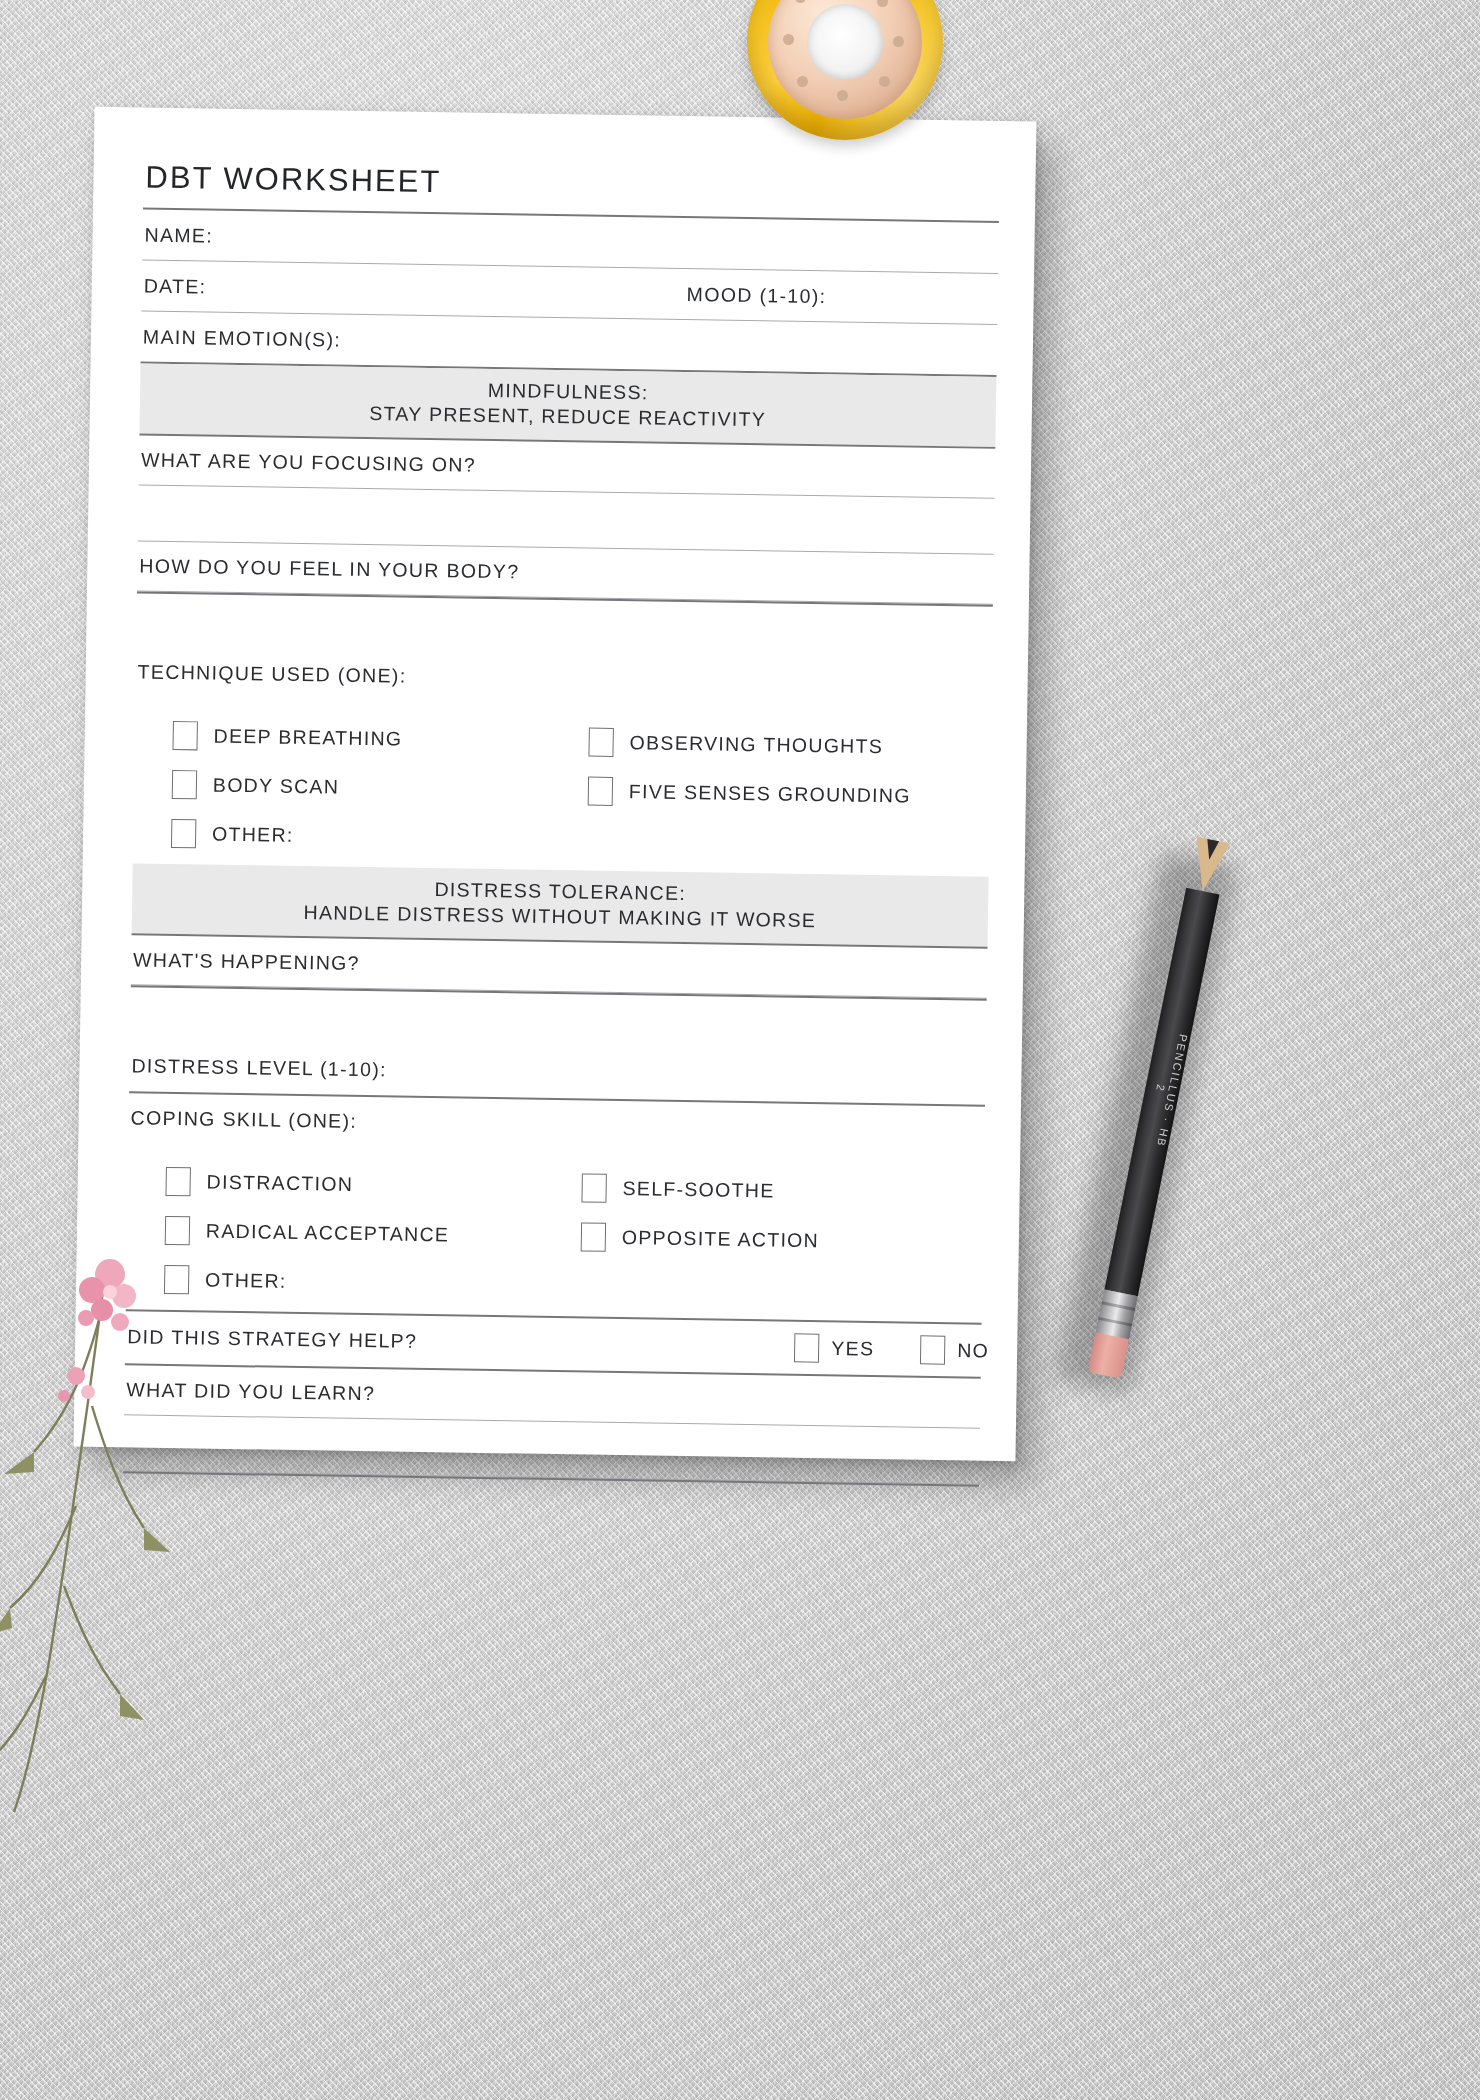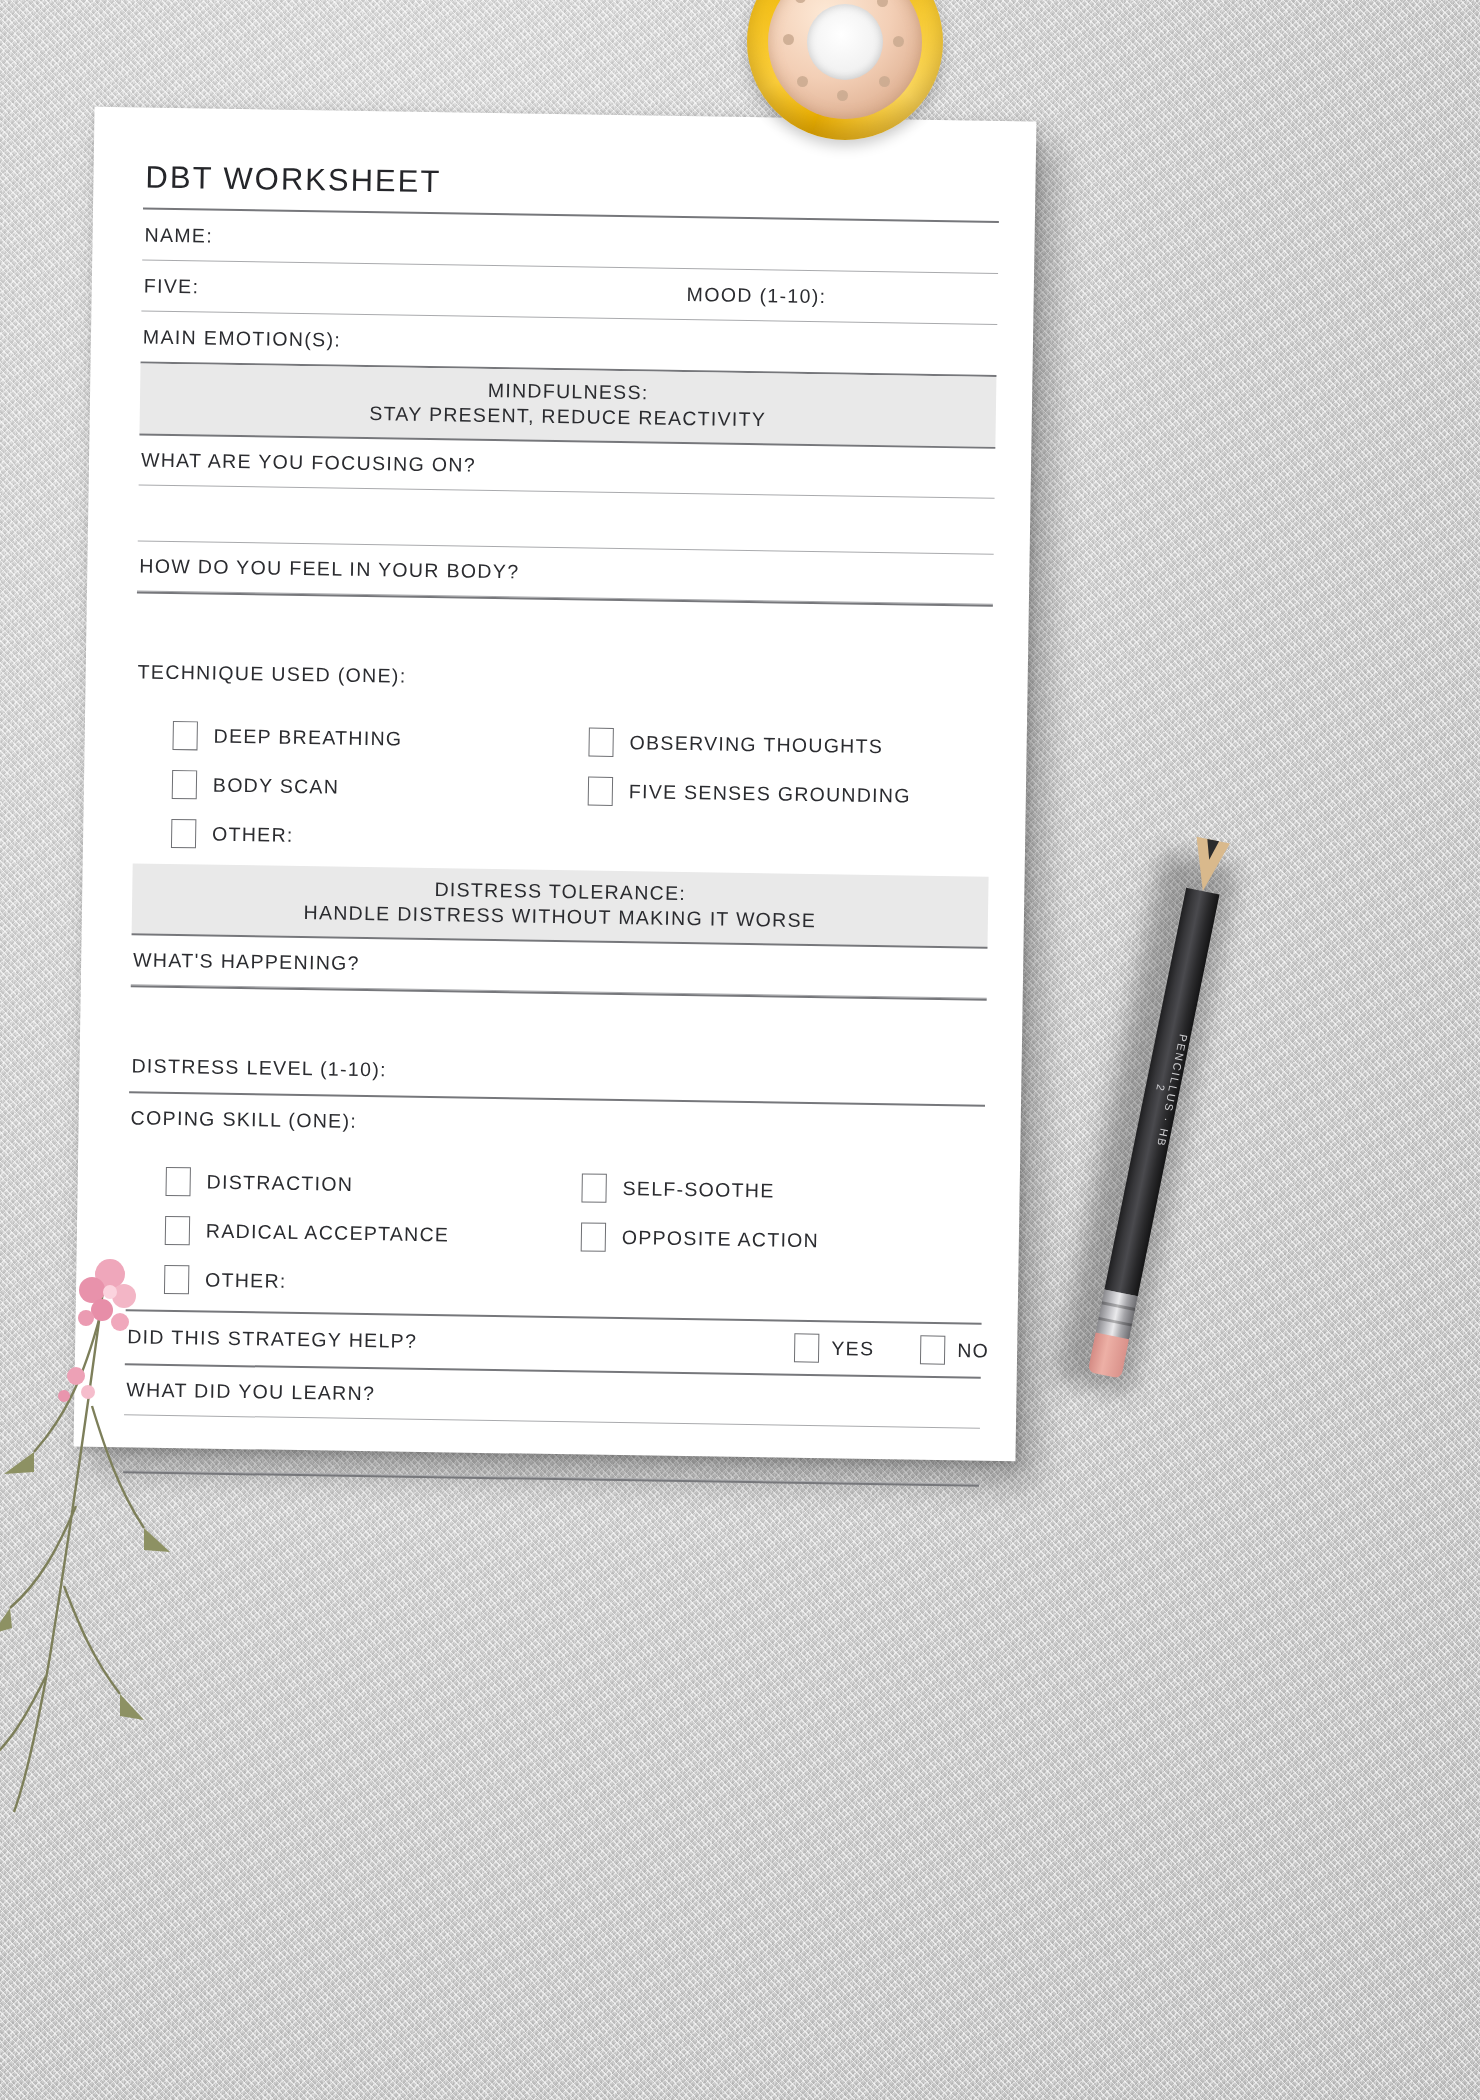--- a/index.html
+++ b/index.html
@@ -265,21 +265,21 @@
 
       <div class="title">DBT WORKSHEET</div>
       <div class="rule-thick"></div>
 
       <div class="fieldrow">
         <span class="flabel">NAME:</span>
       </div>
       <div class="rule-thin"></div>
 
       <div class="fieldrow">
-        <span class="flabel">FIVE:</span>
+        <span class="flabel">DATE:</span>
         <span class="flabel right">MOOD (1-10):</span>
       </div>
       <div class="rule-thin"></div>
 
       <div class="fieldrow">
         <span class="flabel">MAIN EMOTION(S):</span>
       </div>
       <div class="rule-thick"></div>
 
       <div class="band">

